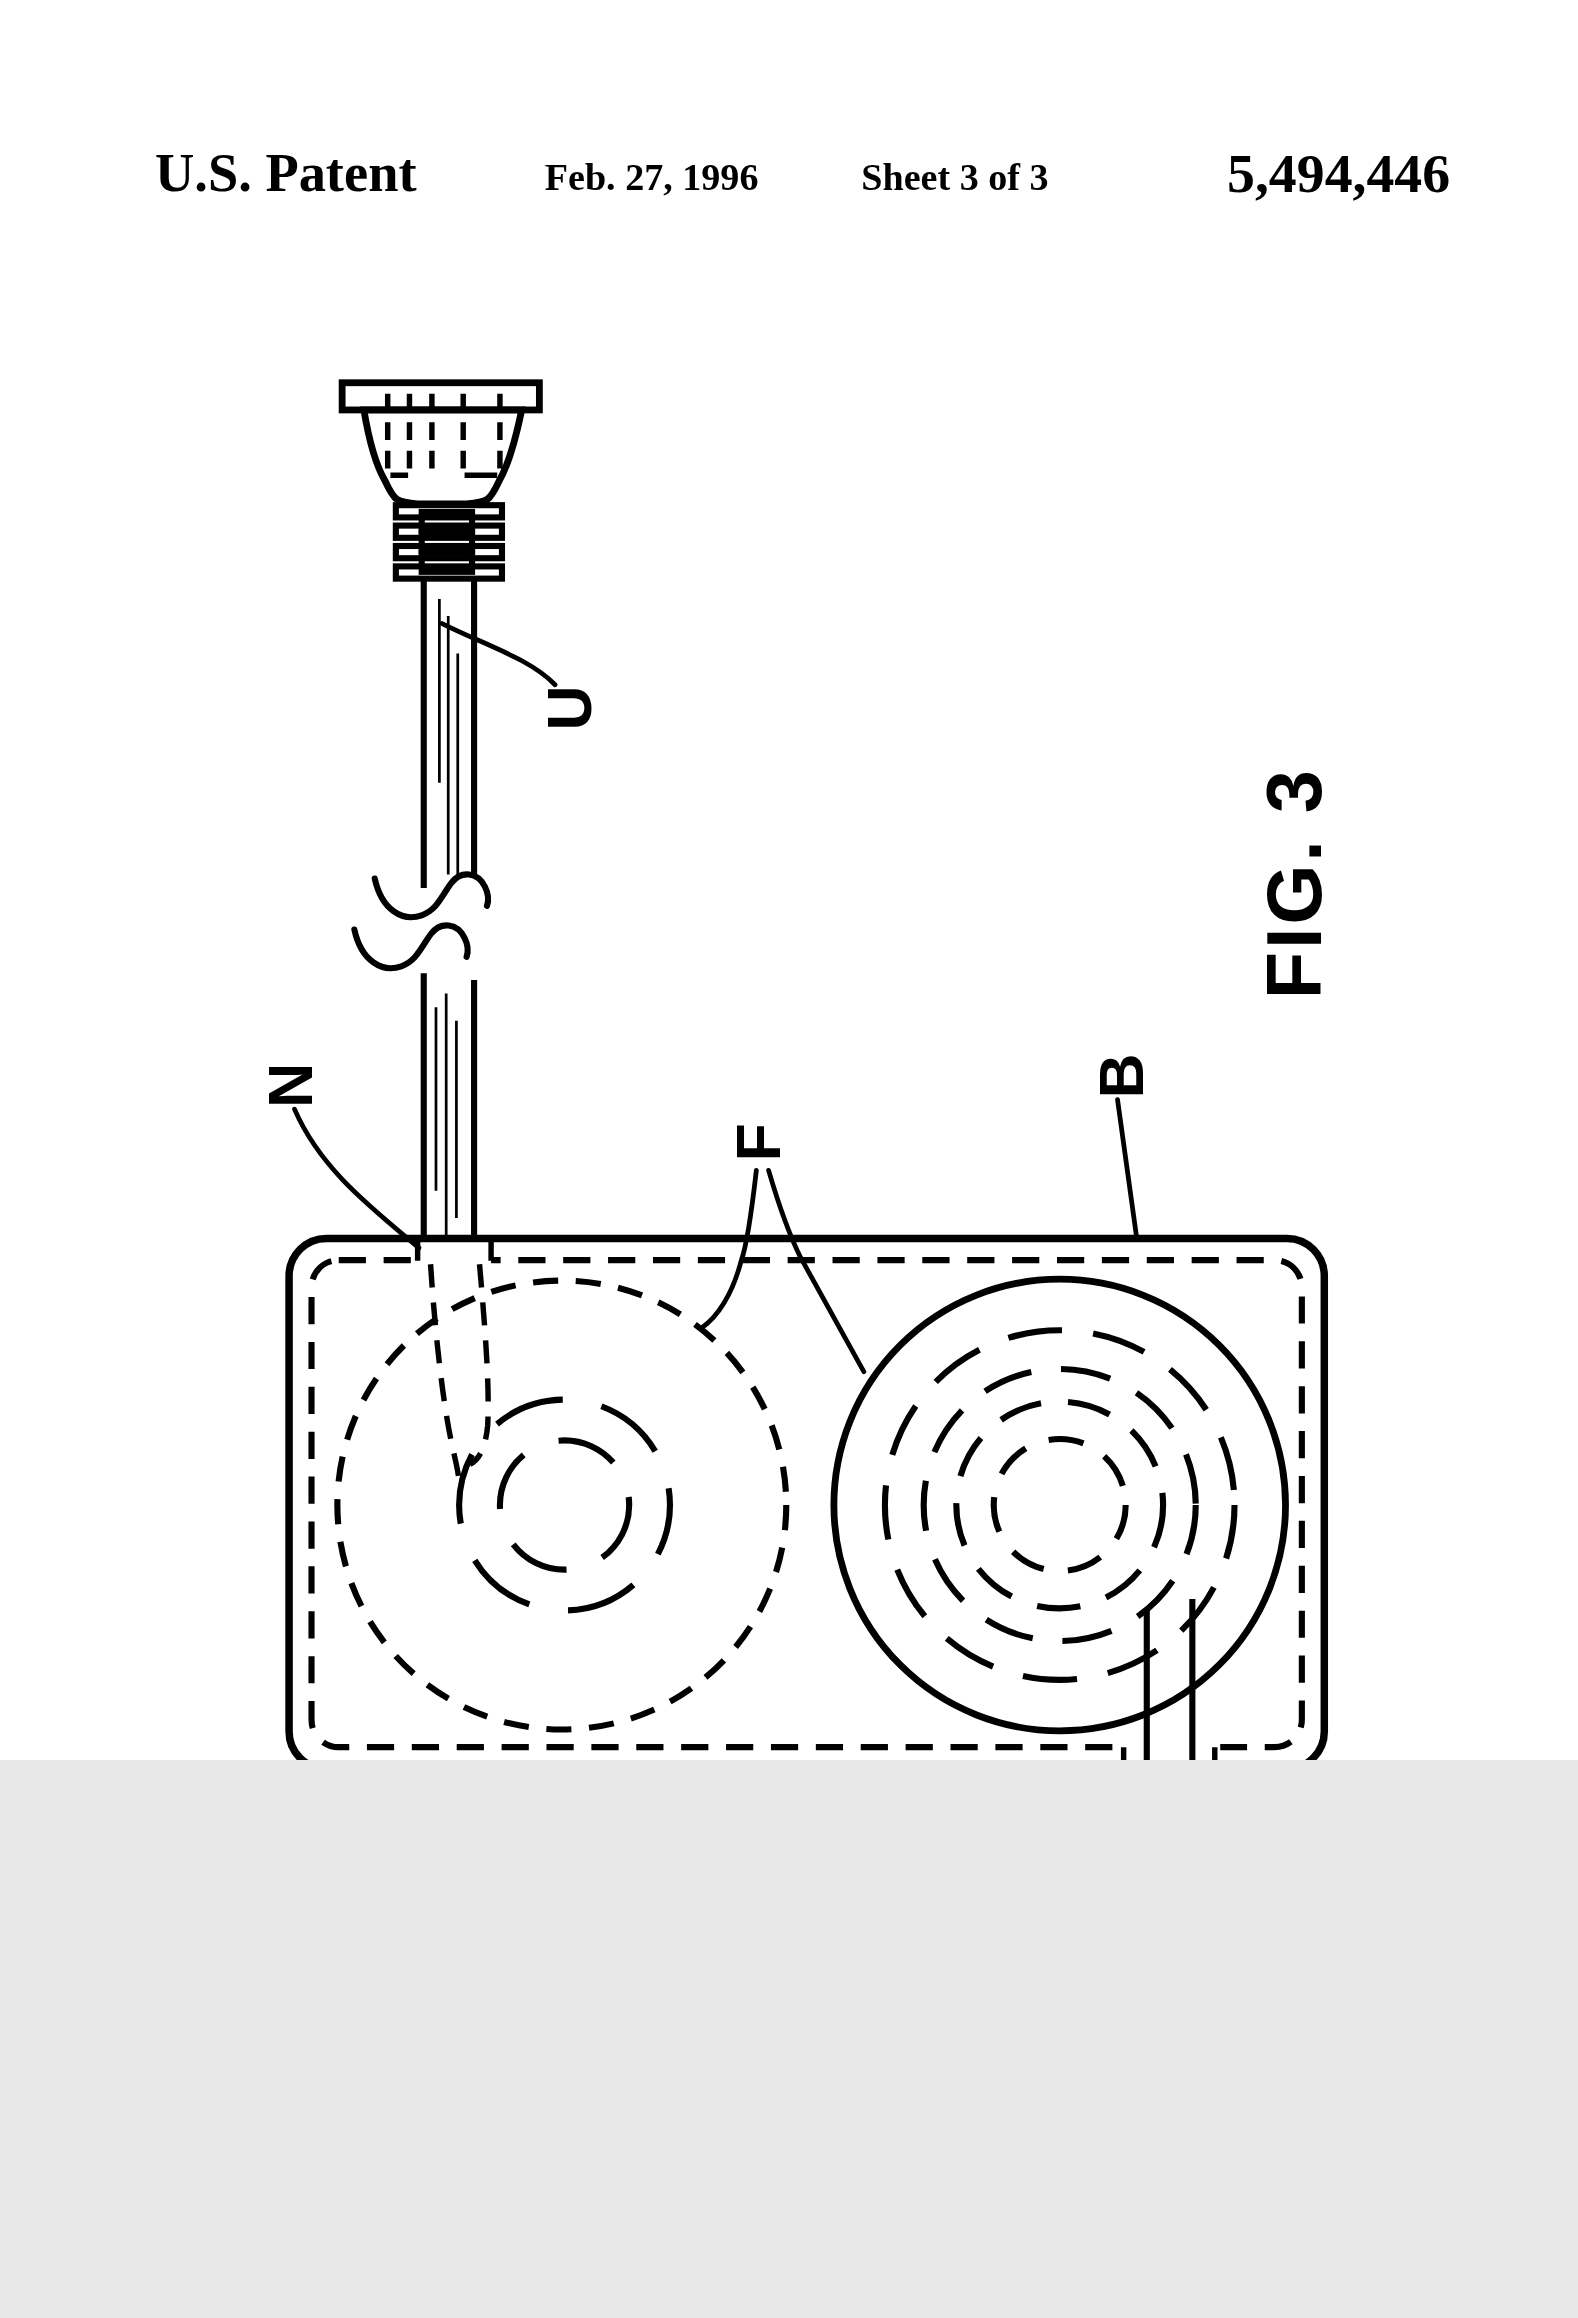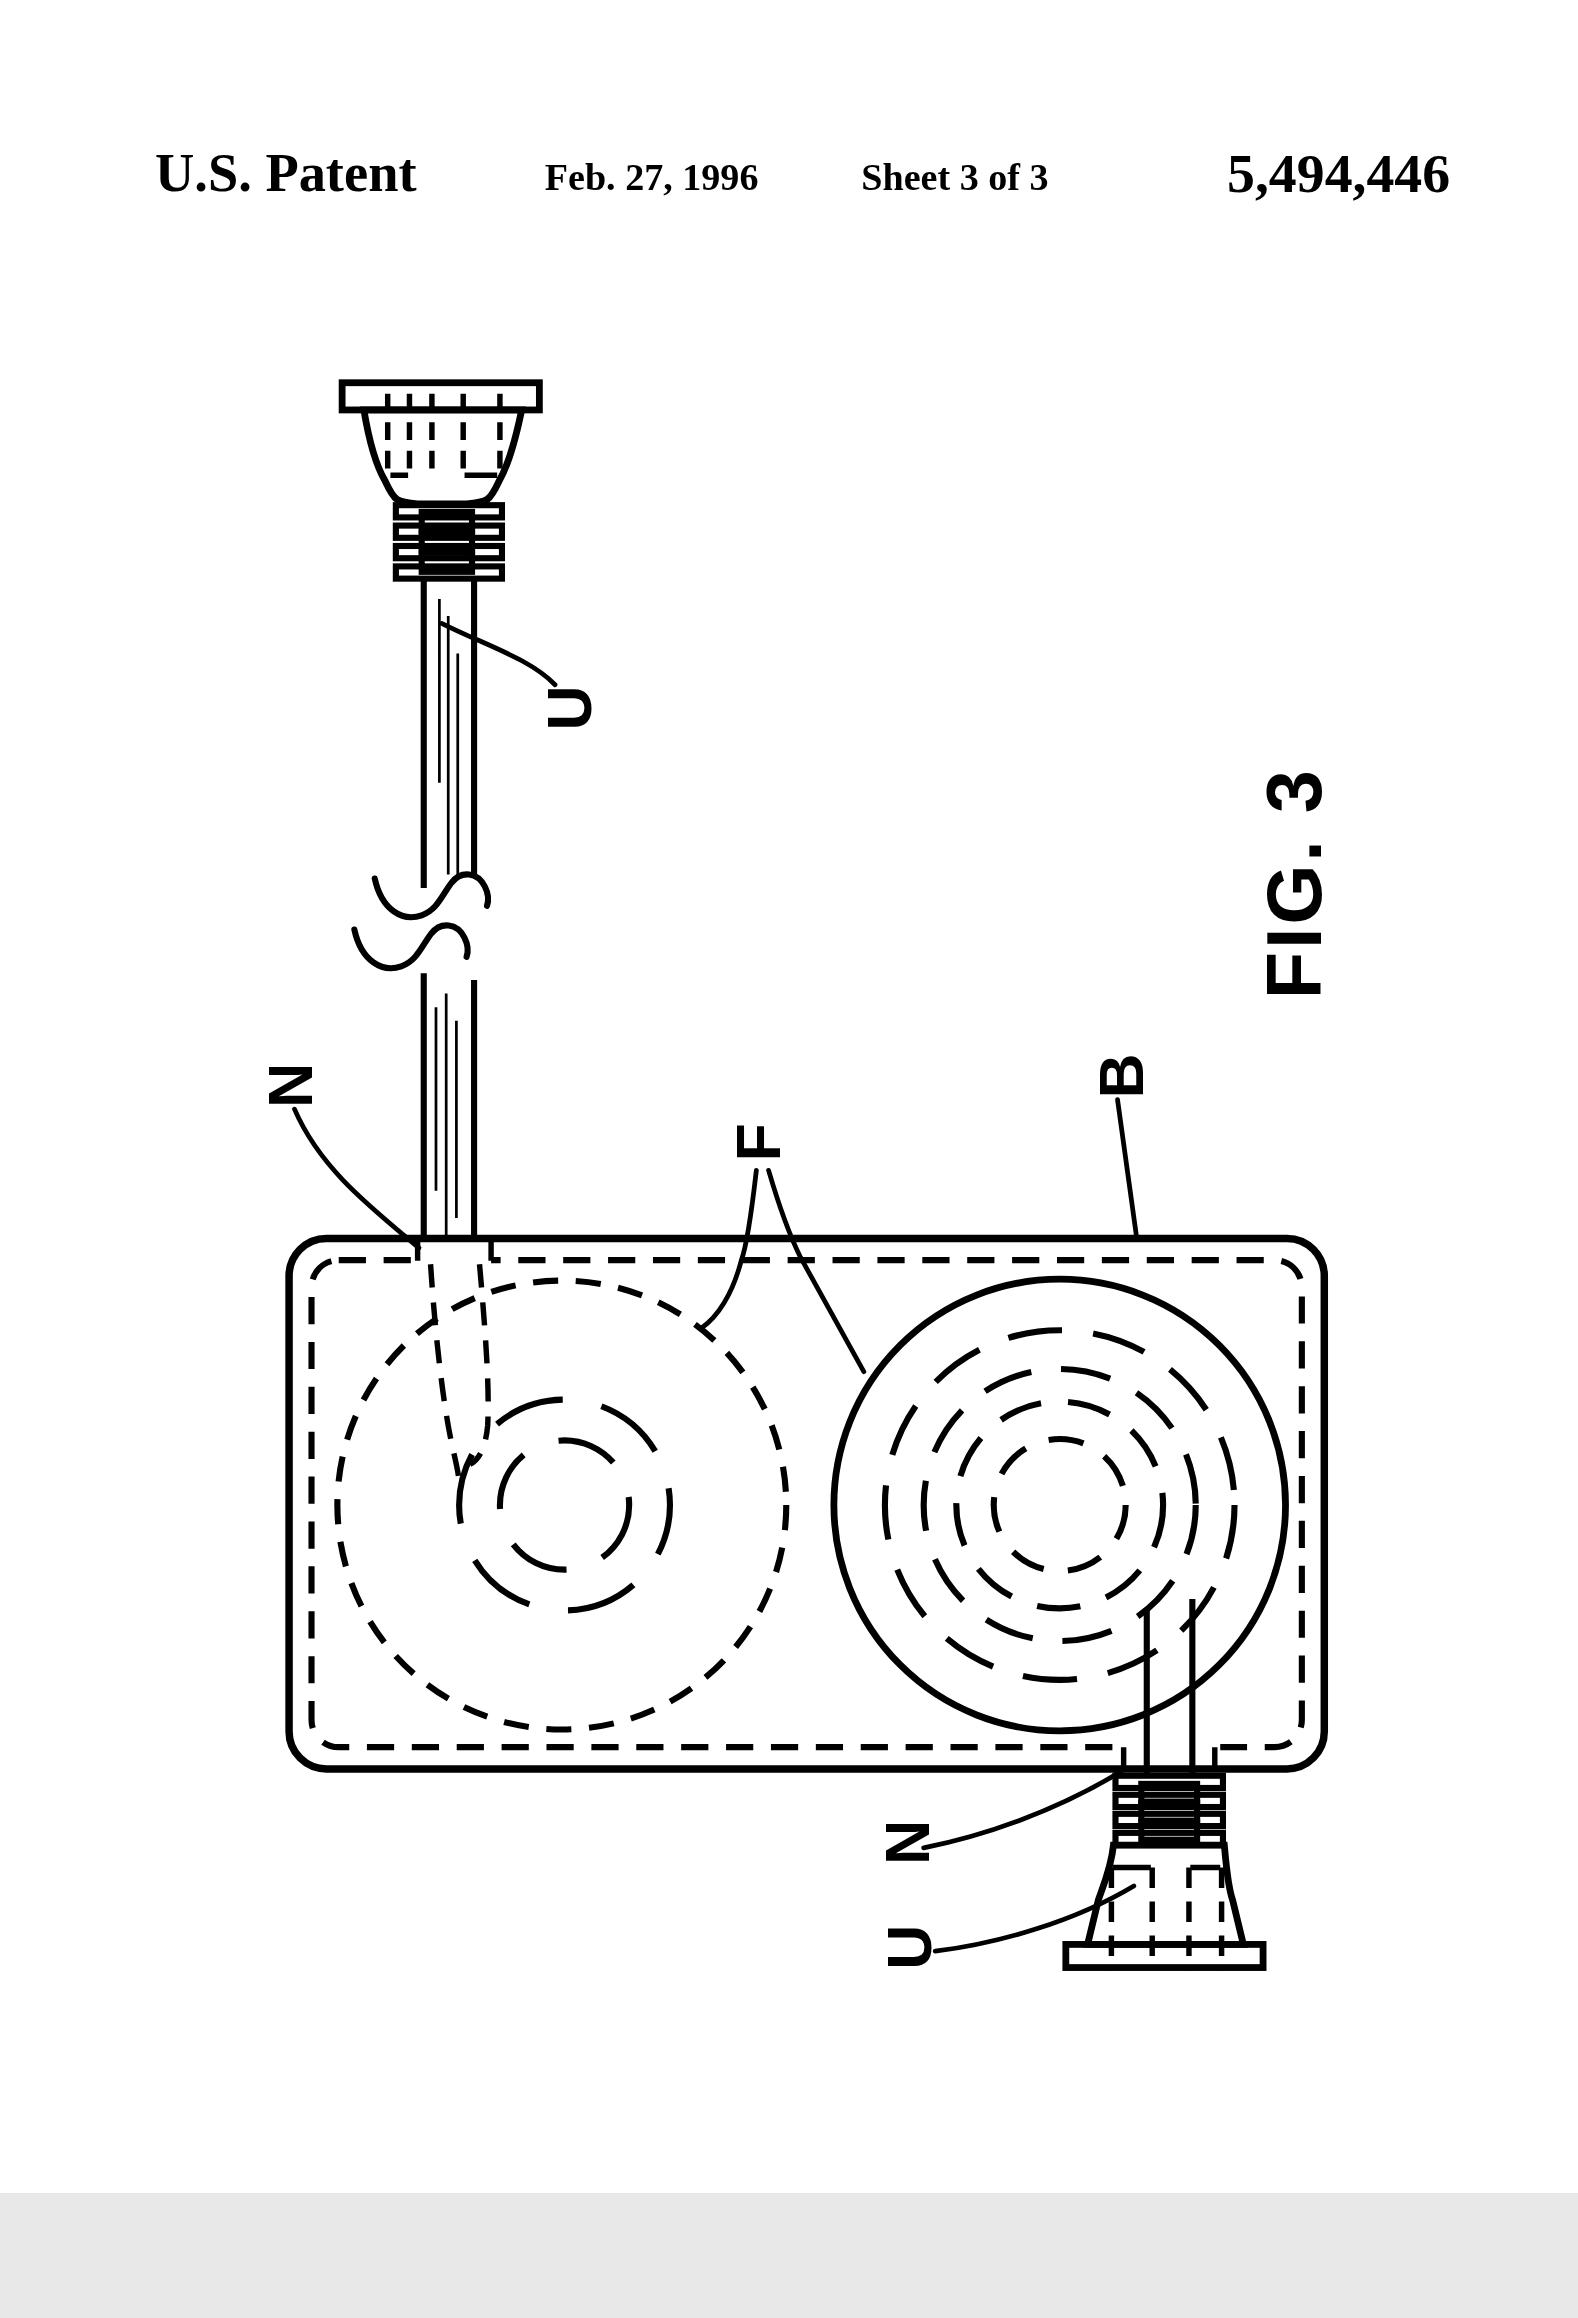--- a/index.html
+++ b/index.html
@@ -1,18 +1,18 @@
 <!DOCTYPE html>
 <html style="font-size:11px"><head>
 <meta charset="utf-8">
 <style>
   html,body{margin:0;padding:0;background:#e8e8e8;}
   .sheet{
     position:relative;
-    width:1578px;height:2193px;
+    width:1578px;height:1760px;
     background:#ffffff;
     margin:0 auto;
     font-family:"Liberation Serif", serif;
   }
   svg{position:absolute;left:0;top:0;}
   .ink{stroke:#000;fill:none;}
   text{fill:#000;}
   .hdr-big{font-family:"Liberation Serif",serif;font-weight:bold;font-size:80px;}
   .hdr-num{font-family:"Liberation Serif",serif;font-weight:bold;font-size:82px;}
   .hdr-small{font-family:"Liberation Serif",serif;font-weight:bold;font-size:56px;}

